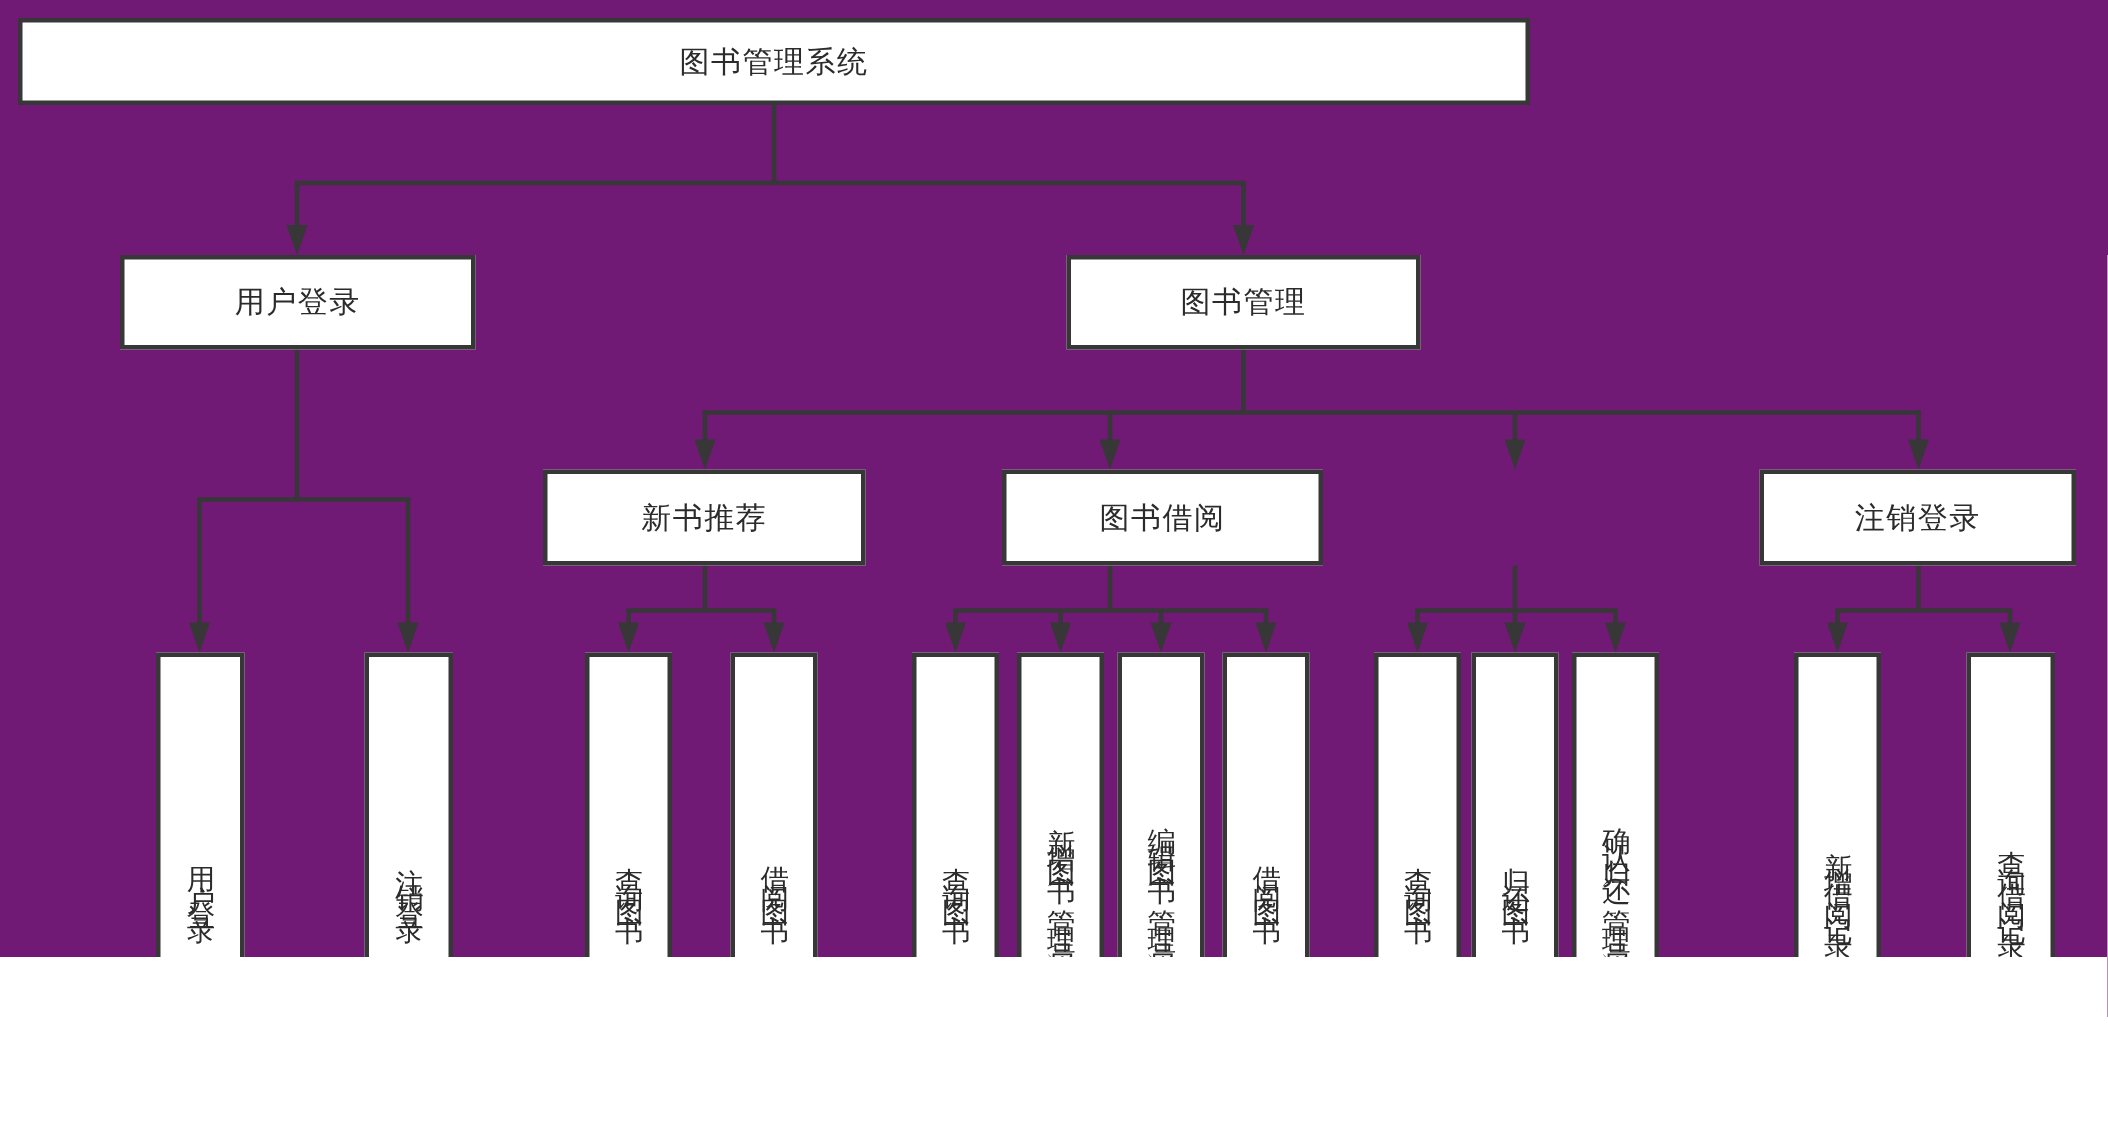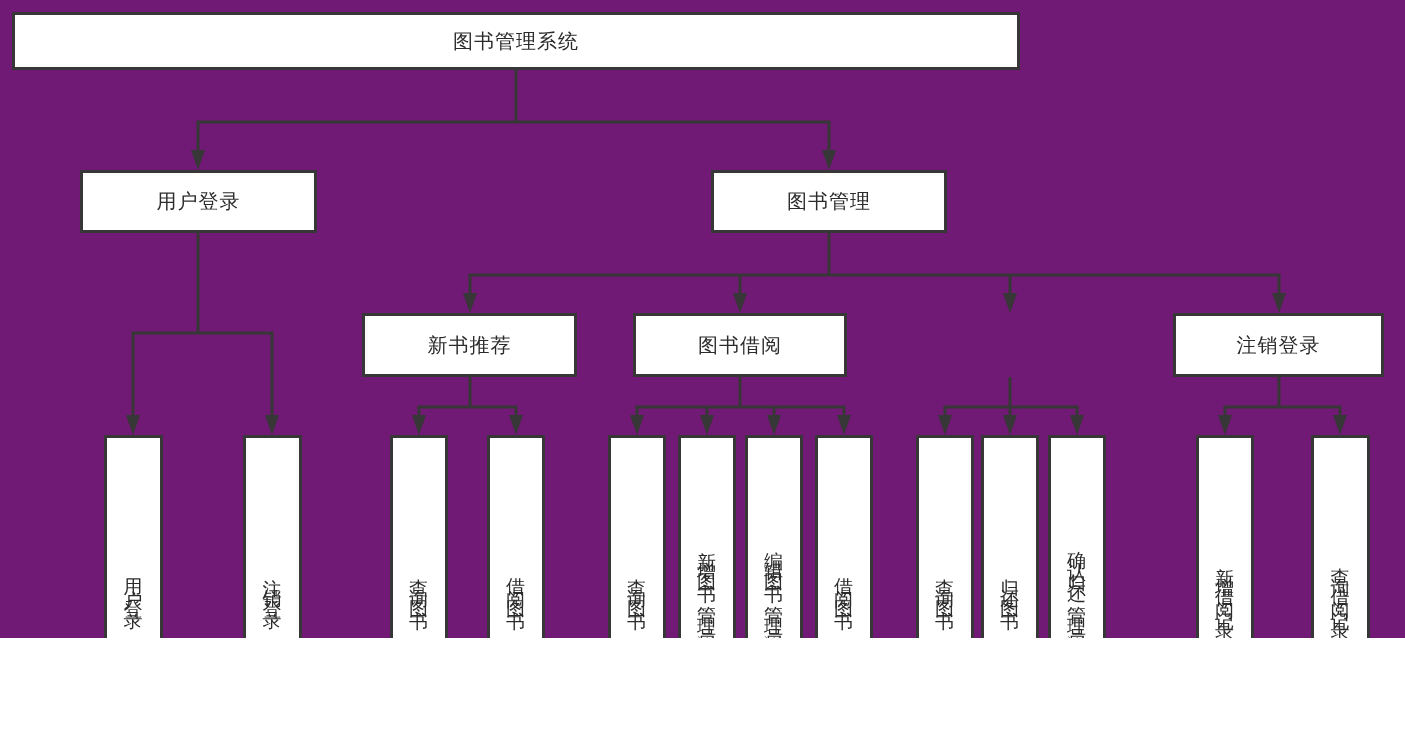--- a/index.html
+++ b/index.html
@@ -125,21 +125,21 @@
       <polygon points="1333,415 1347,415 1340,435"></polygon>
     </g>
   </svg>
 
   <div class="box hbox root" style="left:12px;top:12px;width:1008px;height:58px;">图书管理系统</div>
 
   <div class="box hbox" style="left:80px;top:170px;width:237px;height:63px;">用户登录</div>
   <div class="box hbox" style="left:711px;top:170px;width:236px;height:63px;">图书管理</div>
 
   <div class="box hbox" style="left:362px;top:313px;width:215px;height:64px;">新书推荐</div>
-  <div class="box hbox" style="left:633px;top:313px;width:214px;height:64px;">图书借阅</div>
+  <div class="box hbox" style="left:668px;top:313px;width:214px;height:64px;">图书借阅</div>
   <div class="box hbox" style="left:1173px;top:313px;width:211px;height:64px;">注销登录</div>
 
   <div class="box vbox" style="left:104px;top:435px;width:59px;height:300px;">用户登录</div>
   <div class="box vbox" style="left:243px;top:435px;width:59px;height:300px;">注销登录</div>
 
   <div class="box vbox" style="left:390px;top:435px;width:58px;height:300px;">查询图书</div>
   <div class="box vbox" style="left:487px;top:435px;width:58px;height:300px;">借阅图书</div>
 
   <div class="box vbox" style="left:608px;top:435px;width:58px;height:300px;">查询图书</div>
   <div class="box vbox" style="left:678px;top:435px;width:58px;height:300px;">新增图书（管理员）</div>

